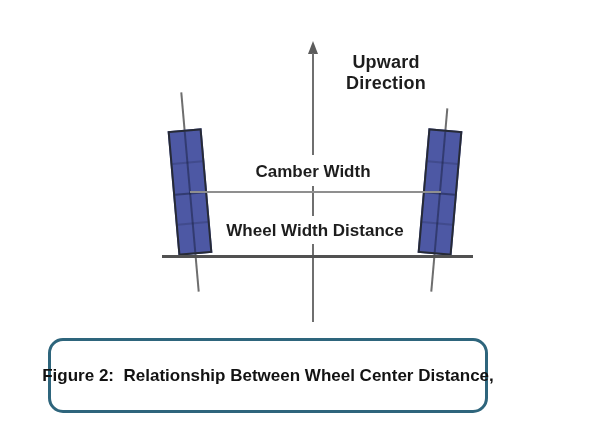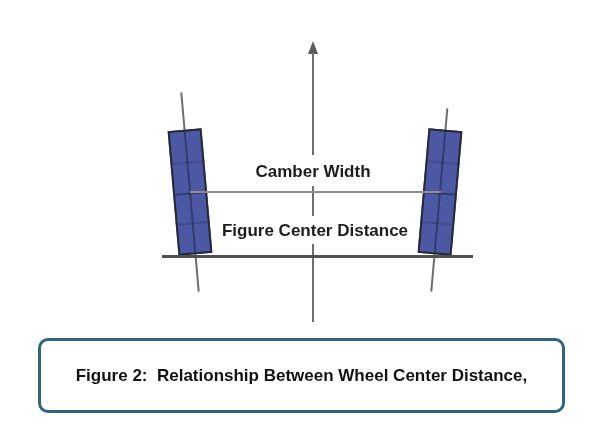--- a/index.html
+++ b/index.html
@@ -51,40 +51,44 @@
   .label { position:absolute; font-weight:bold; white-space:nowrap; z-index:6; }
   .upward {
     left:302px; top:52px; width:168px; text-align:center;
     font-size:18px; line-height:21px; letter-spacing:.2px;
   }
   .track-width-label   { left:313px; top:162px; transform:translateX(-50%); font-size:17px; }
   .wcd-label           { left:315px; top:221px; transform:translateX(-50%); font-size:17px; }
 
   
   .caption-box {
-    position:absolute; left:38px; top:338px; width:527px; height:75px;
-    box-sizing:border-box; border:3px solid #2e657c; border-radius:10px;
+    position:absolute; left:48px; top:338px; width:440px; height:75px;
+    box-sizing:border-box; border:3px solid #2e657c; border-radius:15px;
     background:#ffffff; z-index:7;
     display:flex; flex-direction:column; justify-content:center; align-items:center;
   }
   .caption-line {
     font-weight:bold; font-size:17px; line-height:25px; color:#121212;
     white-space:pre; text-align:center;
   }
 </style>
 </head>
 <body>
 
 <div class="screen">
 
   <div class="arrowhead" style="left:313px; top:41px;"></div>
   <div class="vline" style="left:313px; top:53px; height:102px;"></div>
   <div class="vline" style="left:313px; top:186px; height:30px;"></div>
   <div class="vline" style="left:313px; top:244px; height:78px;"></div>
 
+  <div class="label upward">
+    <div>Upward</div>
+    <div>Direction</div>
+  </div>
 
   <div class="wheel-group left">
     <div class="axle-line"></div>
     <div class="wheel-rect">
       <div class="wheel-seam-v"></div>
       <div class="wheel-seam-h seam-25"></div>
       <div class="wheel-seam-h seam-50"></div>
       <div class="wheel-seam-h seam-75"></div>
     </div>
   </div>
@@ -95,20 +99,20 @@
       <div class="wheel-seam-v"></div>
       <div class="wheel-seam-h seam-25"></div>
       <div class="wheel-seam-h seam-50"></div>
       <div class="wheel-seam-h seam-75"></div>
     </div>
   </div>
 
   <div class="track-line" style="left:190px; top:191px; width:251px;"></div>
   <div class="label track-width-label">Camber Width</div>
 
-  <div class="label wcd-label">Figure Center Distance</div>
+  <div class="label wcd-label">Wheel Width Distance</div>
   <div class="ground-line" style="left:162px; top:255px; width:311px;"></div>
 
   <div class="caption-box">
     <div class="caption-line">Figure 2:  Relationship Between Wheel Center Distance,</div>
   </div>
 
 </div>
 
 </body></html>

